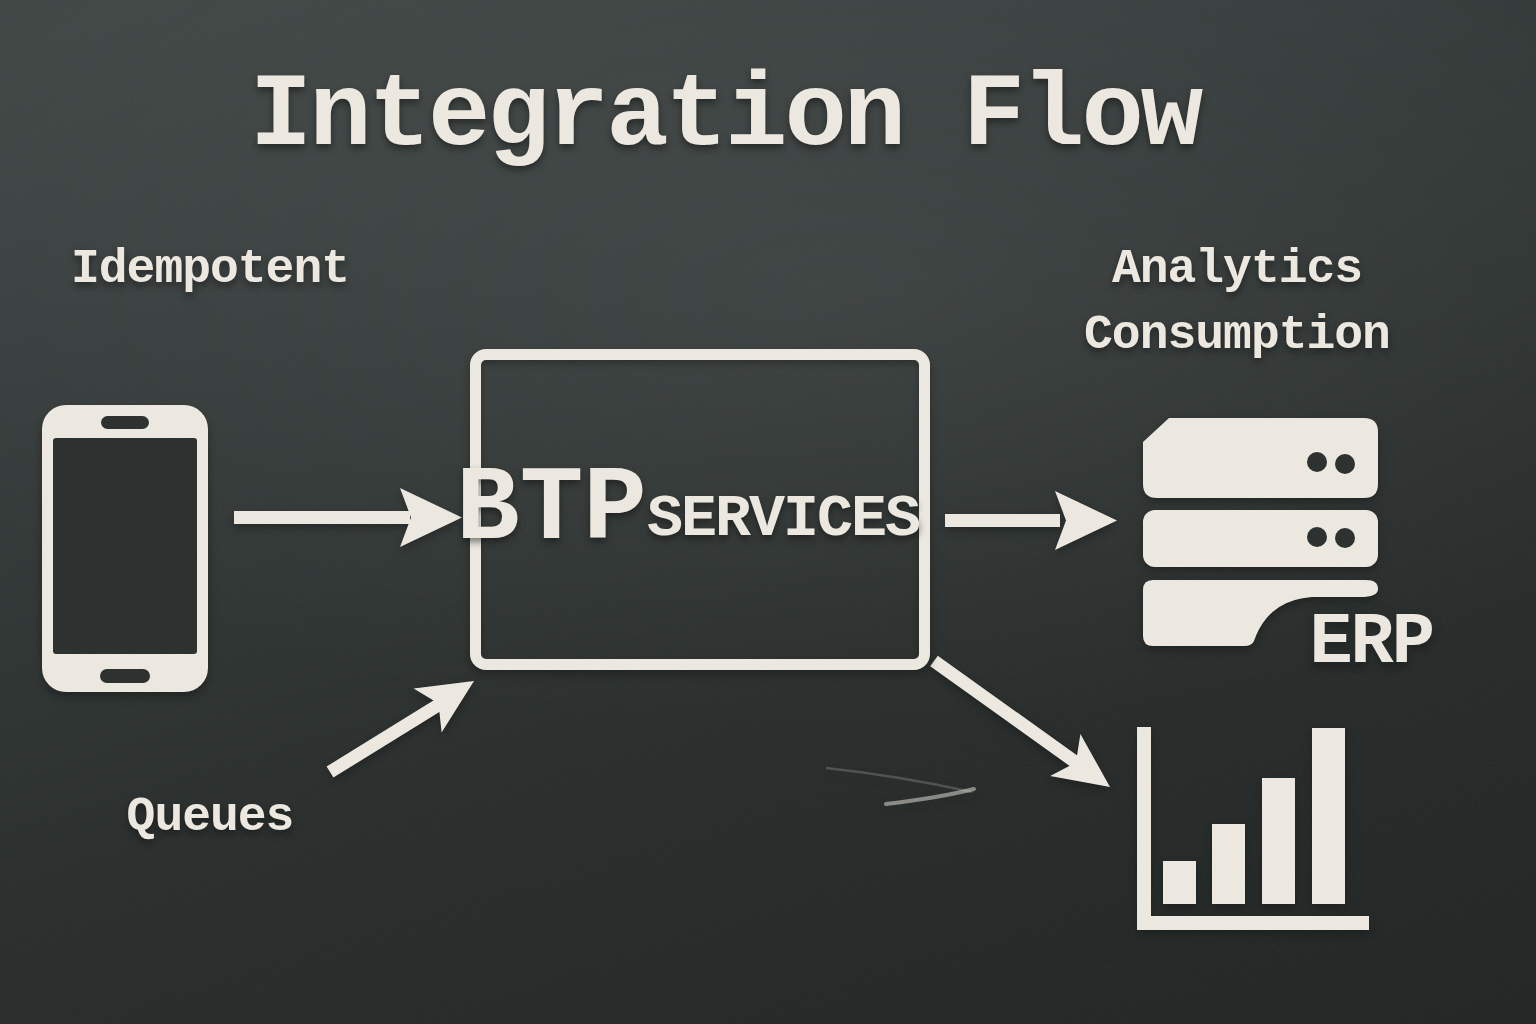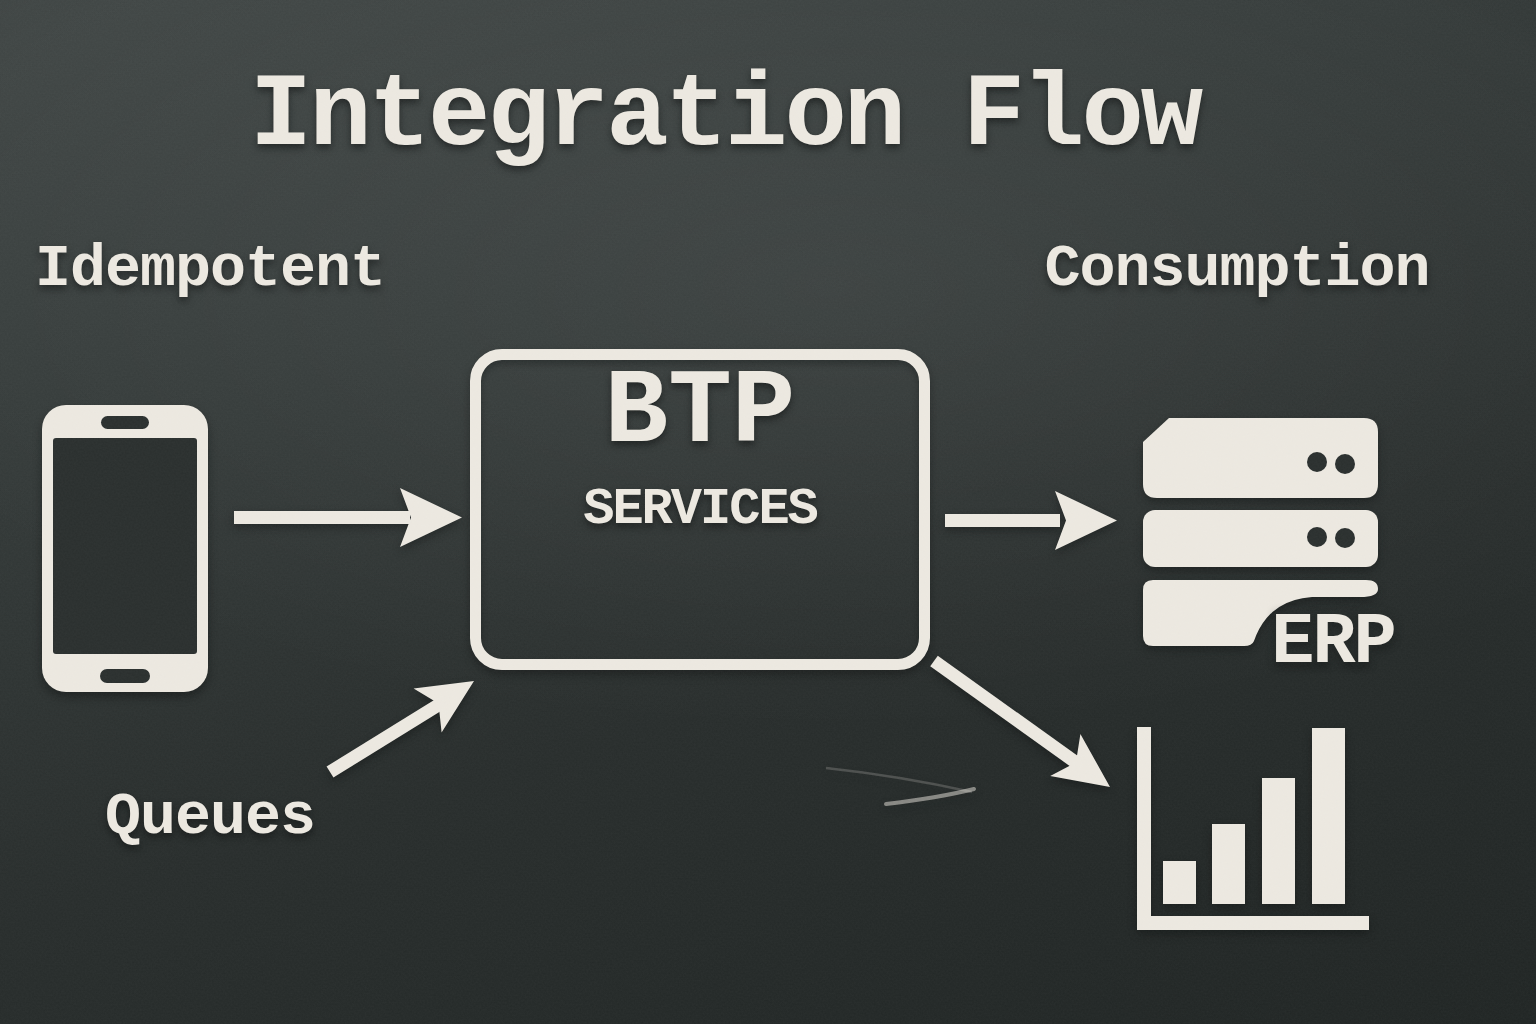--- a/index.html
+++ b/index.html
@@ -12,34 +12,34 @@
   .stage::before{ 
     content:"";position:absolute;inset:0;z-index:1;pointer-events:none;
     background:
       radial-gradient(120% 80% at 54% 28%, rgba(255,255,255,0.06) 0%, rgba(255,255,255,0) 55%),
       radial-gradient(145% 120% at 50% 52%, rgba(0,0,0,0) 52%, rgba(0,0,0,0.42) 100%);
   }
   .chalk{color:#ece8e0;font-weight:700;}
   .txt{position:absolute;z-index:3;text-align:center;
        text-shadow:0 4px 7px rgba(8,10,10,0.5);}
   .title{left:0;top:62px;width:1450px;font-size:104px;letter-spacing:-3px;line-height:1.05;}
-  .lbl{font-size:60px;letter-spacing:-1px;line-height:66px;}
+  .lbl{font-size:48px;letter-spacing:-1px;line-height:66px;}
   .lbl-idem{left:10px;top:236px;width:400px;}
   .lbl-analytics{left:1037px;top:236px;width:400px;}
   .lbl-queues{left:10px;top:784px;width:400px;}
   .lbl-master{left:651px;top:778px;width:400px;}
   .lbl-erp{left:1233px;top:602px;width:200px;font-size:72px;letter-spacing:-2px;
-           text-shadow:0 0 10px rgba(40,45,44,0.9),0 4px 7px rgba(8,10,10,0.5);}
+           text-shadow:0 0 10px rgba(40,45,44,0.9),0 4px 7px rgba(8,10,10,0.5);text-align:right;}
   
   .btp-box{position:absolute;z-index:3;left:470px;top:349px;width:460px;height:321px;
-    box-sizing:border-box;border:11px solid #ece8e0;border-radius:32px;
+    box-sizing:border-box;border:11px solid #ece8e0;border-radius:16px;
     box-shadow:0 5px 8px rgba(8,10,10,0.35), inset 0 4px 6px rgba(8,10,10,0.3);
-    display:flex;flex-direction:column;align-items:center;justify-content:flex-start;}
+    display:flex;flex-direction:row;align-items:center;justify-content:flex-end;}
   .btp-l1{font-size:106px;letter-spacing:0px;line-height:1.0;text-shadow:0 4px 7px rgba(8,10,10,0.5);}
-  .btp-l2{font-size:52px;letter-spacing:-2px;line-height:1.0;margin-top:18px;text-shadow:0 4px 7px rgba(8,10,10,0.5);}
+  .btp-l2{font-size:60px;letter-spacing:-2px;line-height:1.0;margin-top:18px;text-shadow:0 4px 7px rgba(8,10,10,0.5);}
   
   .phone{position:absolute;z-index:3;left:42px;top:405px;width:166px;height:287px;
     background:#ece8e0;border-radius:24px;box-shadow:0 5px 8px rgba(8,10,10,0.4);}
   .phone-screen{position:absolute;left:11px;right:11px;top:33px;bottom:38px;background:#2a2f2e;border-radius:3px;}
   .phone-speaker{position:absolute;top:11px;left:50%;transform:translateX(-50%);width:48px;height:13px;border-radius:7px;background:#2a2f2e;}
   .phone-homebar{position:absolute;bottom:9px;left:50%;transform:translateX(-50%);width:50px;height:14px;border-radius:7px;background:#2a2f2e;}
   
   .art{position:absolute;inset:0;z-index:2;filter:drop-shadow(0 4px 4px rgba(8,10,10,0.38));}
   .ink{fill:#ece8e0;}
   .punch{fill:#2a2f2e;}
@@ -50,20 +50,21 @@
 
 <div class="stage">
 
   <div class="txt chalk title">Integration Flow</div>
 
   <div class="txt chalk lbl lbl-idem">
     <div>Idempotent</div>
   </div>
 
   <div class="txt chalk lbl lbl-analytics">
+    <div>Analytics</div>
     <div>Consumption</div>
   </div>
 
   <div class="txt chalk lbl lbl-queues">Queues</div>
 
   <div class="txt chalk lbl lbl-master">
   </div>
 
   <div class="phone">
     <div class="phone-speaker"></div>

